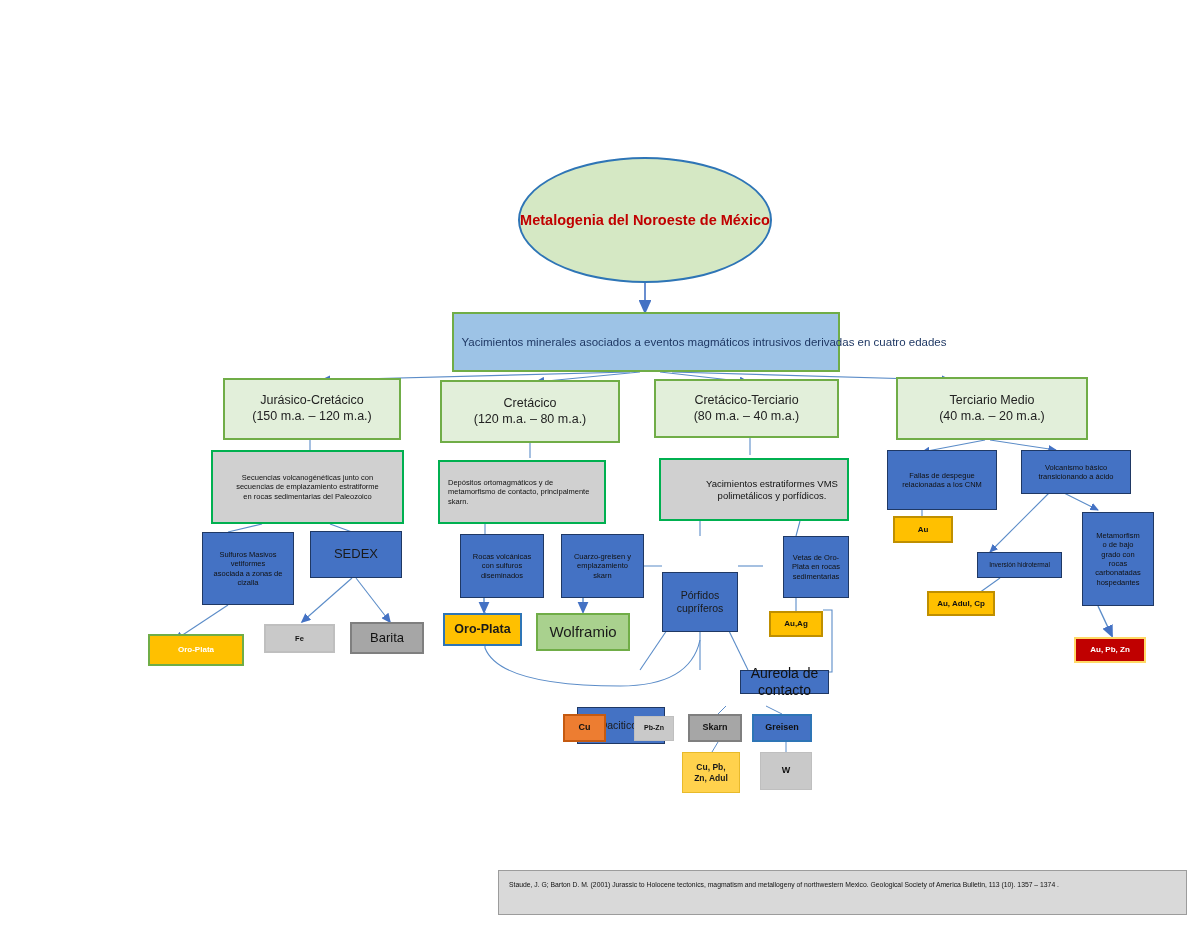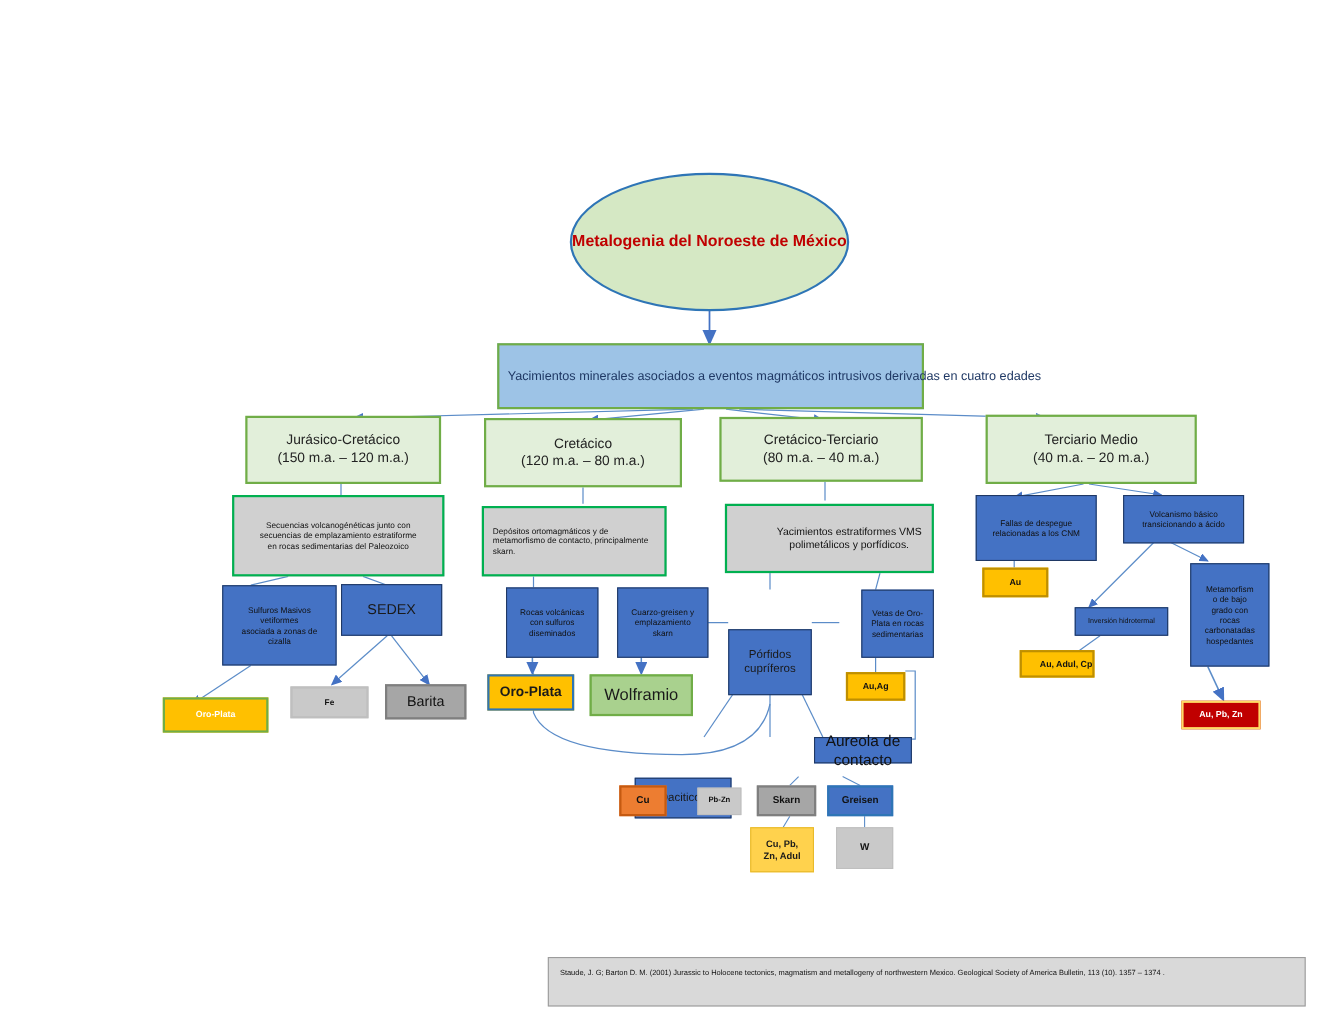--- a/index.html
+++ b/index.html
@@ -308,21 +308,21 @@
   <div class="node desc-gray left-align" style="left:438px; top:460px; width:168px; height:64px;">
     <span>Depósitos ortomagmáticos y de
 metamorfismo de contacto, principalmente
 skarn.</span>
   </div>
   <div class="node desc-gray" style="left:659px; top:458px; width:190px; height:63px; font-size:9.5px;padding-left:36px;">
     <span>Yacimientos estratiformes VMS
 polimetálicos y porfídicos.</span>
   </div>
 
-  <div class="node blue" style="left:182px; top:532px; width:104px; height:73px;">
+  <div class="node blue" style="left:182px; top:532px; width:92px; height:73px;">
     <span>Sulfuros Masivos
 vetiformes
 asociada a zonas de
 cizalla</span>
   </div>
 
   <div class="node blue-lg" style="left:310px; top:531px; width:92px; height:47px;">
     <span>SEDEX</span>
   </div>
 
@@ -427,21 +427,21 @@
   </div>
 
   <div class="node gray-plain" style="left:760px; top:752px; width:52px; height:38px;">
     <span>W</span>
   </div>
 
   <div class="node amber" style="left:893px; top:516px; width:60px; height:27px;">
     <span>Au</span>
   </div>
 
-  <div class="node amber" style="left:927px; top:591px; width:68px; height:25px;justify-content:flex-end;">
+  <div class="node amber" style="left:927px; top:591px; width:68px; height:25px;">
     <span>Au, Adul, Cp</span>
   </div>
 
   <div class="node red-box" style="left:1074px; top:637px; width:72px; height:26px;">
     <span>Au, Pb, Zn</span>
   </div>
 
   <div class="node citation" style="left:498px; top:870px; width:689px; height:45px;">
     <span>Staude, J. G; Barton D. M. (2001) Jurassic to Holocene tectonics, magmatism and metallogeny of northwestern Mexico. Geological Society of America Bulletin, 113 (10). 1357 – 1374 .</span>
   </div>

